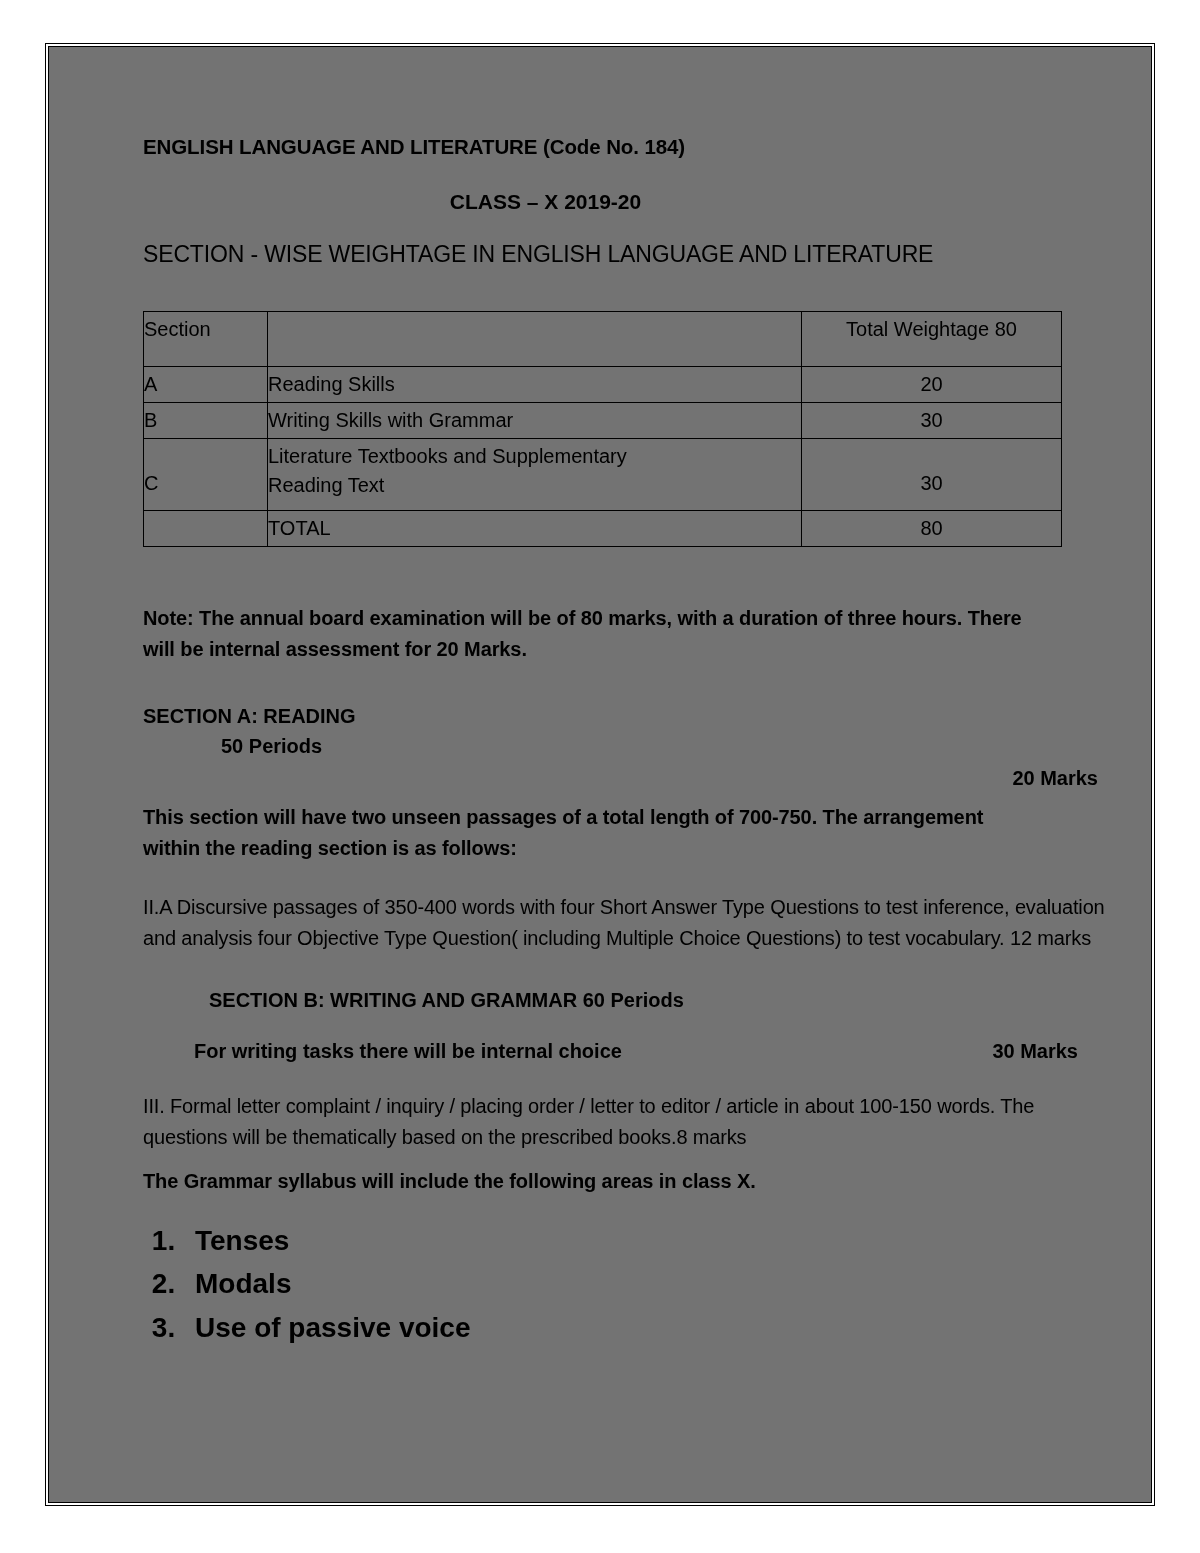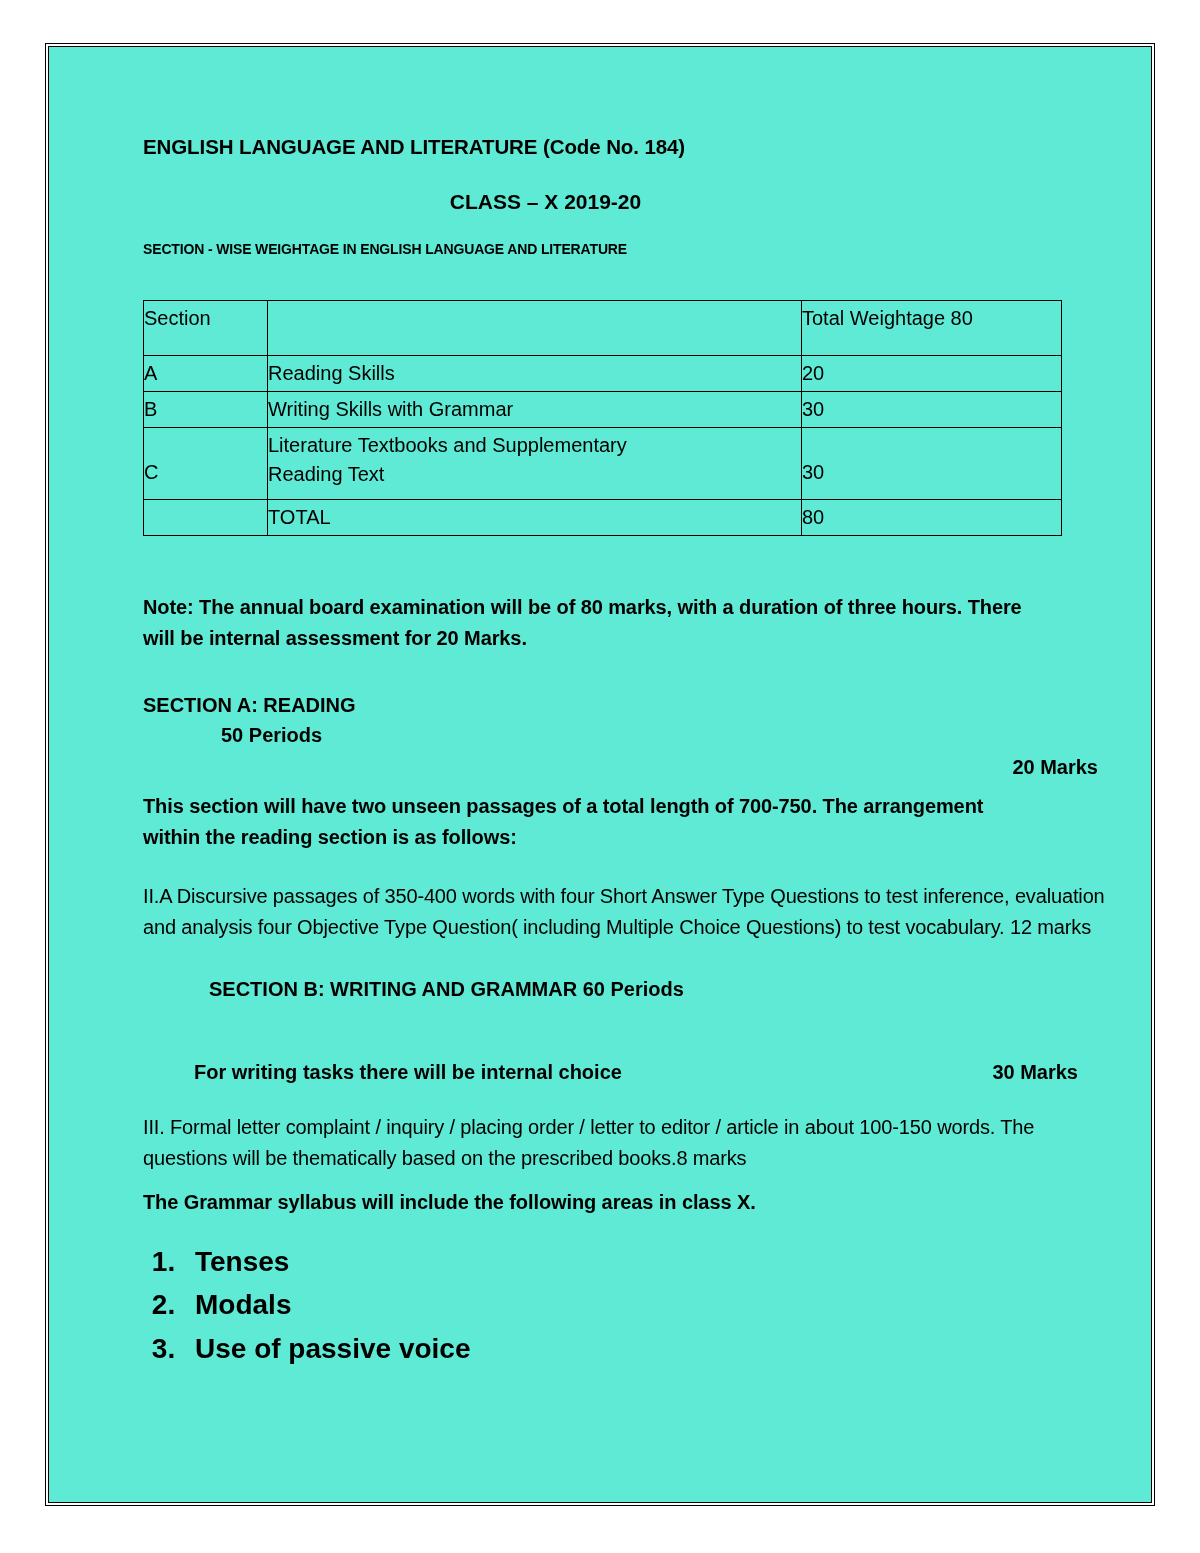--- a/index.html
+++ b/index.html
@@ -18,21 +18,21 @@
   .page {
     position: absolute;
     left: 48px;
     top: 46px;
     width: 1104px;
     height: 1457px;
     box-sizing: border-box;
     border: 1px solid #000000;
     outline: 1px solid #000000;
     outline-offset: 2px;
-    background: #5eead4;
+    background: #737373;
   }
 
   .content {
     position: absolute;
     left: 94px;
     top: 88px;
     width: 960px;
   }
 
   
@@ -44,22 +44,22 @@
     margin: 0;
   }
   .h-center {
     font-size: 21px;
     font-weight: bold;
     text-align: center;
     margin: 30px 0 7px 0;
     padding-right: 155px;
   }
   .h-sub {
-    font-size: 14px;
-    font-weight: bold;
+    font-size: 23px;
+    font-weight: normal;
     margin: 27px 0 0 0;
     letter-spacing: -0.15px;
   }
 
   
   table.weightage {
     border-collapse: collapse;
     margin-top: 43px;
     table-layout: fixed;
     width: 918px;
@@ -70,21 +70,21 @@
     padding: 3px 0 3px 0;
     vertical-align: top;
     line-height: 1.45;
   }
   .col-sec   { width: 124px; }
   .col-desc  { width: 534px; }
   .col-total { width: 260px; }
 
   td.c-sec   { padding-left: 21px; }
   td.c-desc  { padding-left: 28px; }
-  td.c-total { }
+  td.c-total { text-align: center; }
 
   tr.r-head td { height: 48px; }
   tr.r-a td, tr.r-b td { height: 27px; }
   tr.r-c td { height: 65px; }
   tr.r-total td { height: 27px; }
 
   .cell-bottom {
     display: block;
     margin-top: 27px;
   }
@@ -136,21 +136,21 @@
     padding-left: 66px;
   }
   .choice-row {
     display: flex;
     align-items: baseline;
     margin: 28px 0 0 0;
     font-size: 20px;
     font-weight: bold;
     width: 935px;
   }
-  .choice-row .left { padding-left: 51px; margin-top: 32px; }
+  .choice-row .left { padding-left: 51px; }
   .choice-row .right { margin-left: auto; }
 
   ol.grammar {
     font-size: 28px;
     margin: 22px 0 0 0;
     padding-left: 40px;
     line-height: 1.55;
     font-weight: bold;
   }
   ol.grammar li { padding-left: 12px; }

